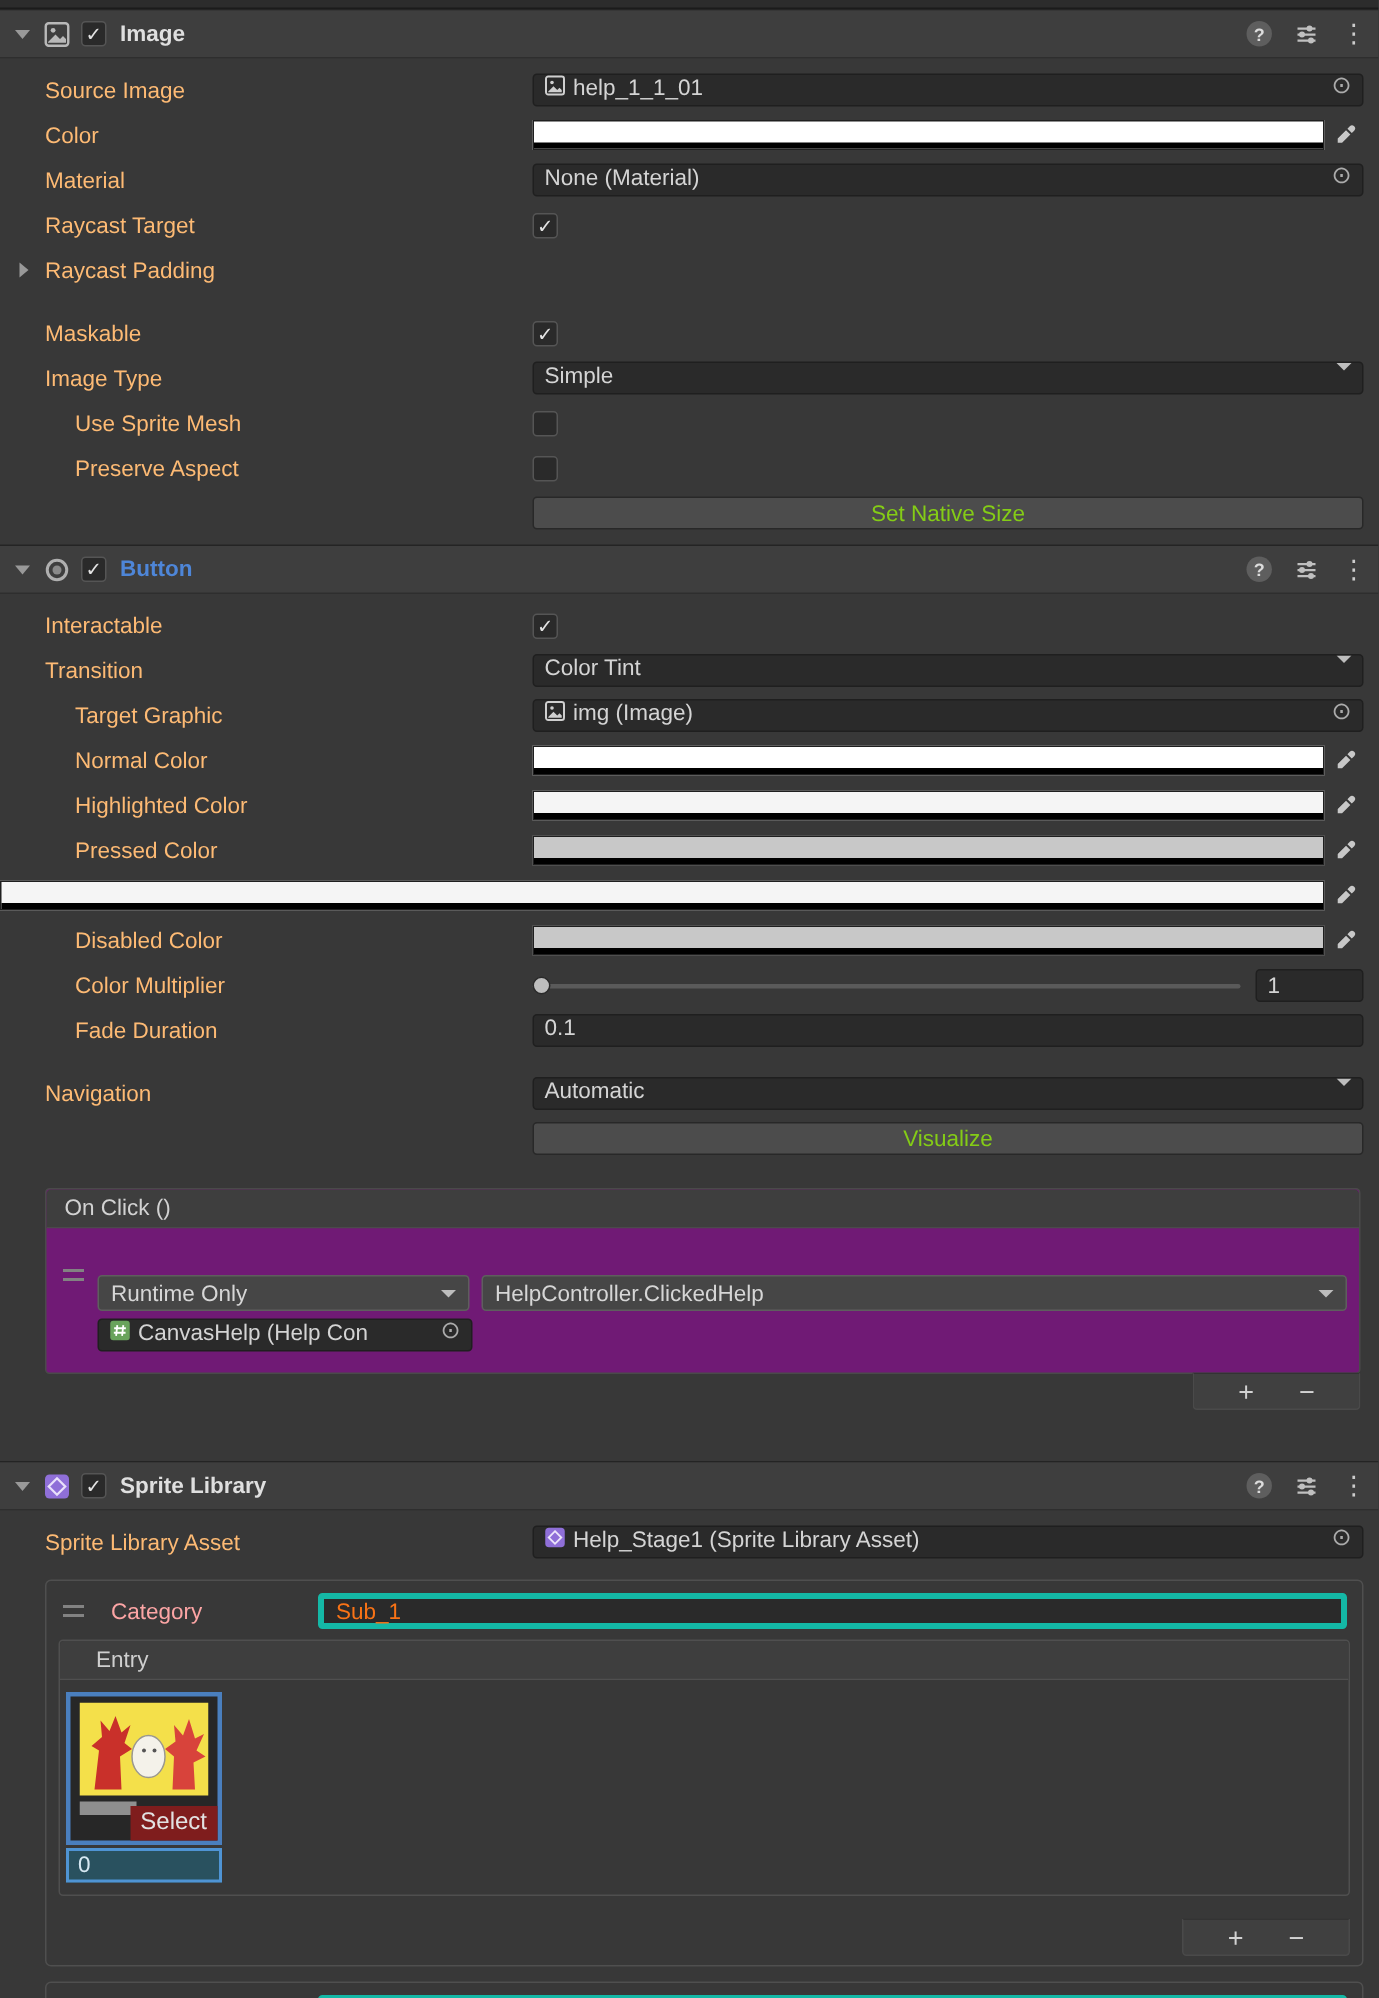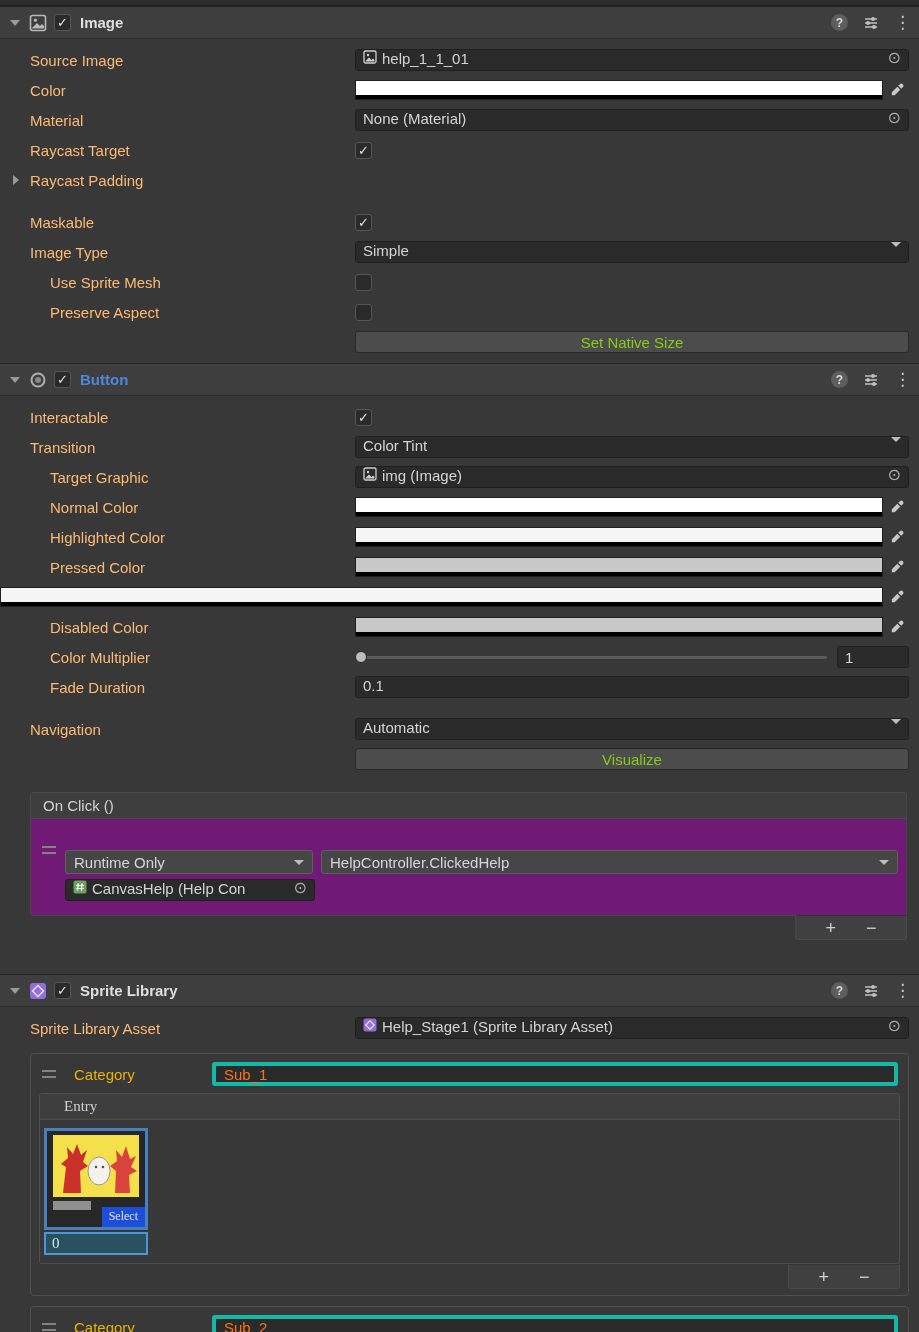--- a/index.html
+++ b/index.html
@@ -110,35 +110,35 @@
   .list-footer {
     width:112px; height:25px; background:#404040; border:1px solid #4A4A4A; border-top:1px solid #333;
     border-radius:0 0 3px 3px; margin-top:-1px;
     display:flex; align-items:center; justify-content:center; gap:30px;
   }
   .footer-btn { color:#D2D2D2; font-size:18px; line-height:1; cursor:default; }
 
   
   .cat-box { margin:0 10px 10px 30px; border:1px solid #4F4F4F; border-radius:4px; padding:5px 0 6px 0; }
   .cat-row { height:30px; display:flex; align-items:center; padding:0 10px 0 8px; }
-  .cat-label { color:#eab308; margin:0 10px 0 9px; width:128px; flex:none; }
+  .cat-label { color:#fca5a5; margin:0 10px 0 9px; width:128px; flex:none; }
   .cat-name-field { flex:1; height:24px; background:#2A2A2A; border:4px solid #14b8a6; border-radius:3px;
     display:flex; align-items:center; padding:0 8px; color:#f97316; }
-  .entry-box { margin:4px 8px 1px 8px; border:1px solid #4F4F4F; border-radius:3px;font-family:Liberation Serif, serif; }
+  .entry-box { margin:4px 8px 16px 8px; border:1px solid #4F4F4F; border-radius:3px; }
   .entry-header { height:26px; background:#3E3E3E; border-bottom:1px solid #4F4F4F; border-radius:3px 3px 0 0;
     display:flex; align-items:center; padding-left:24px; color:#CFCFCF; }
   .entry-body { padding:8px 8px 8px 4px; }
   .sprite-cell { width:106px; }
   .thumb {
     width:104px; height:102px; background:#272727; border:3px solid #4A7FBE;
     position:relative; display:flex; align-items:flex-start; justify-content:center; padding-top:4px;
   }
   .select-btn {
-    position:absolute; right:0; bottom:0; background:#1d4ed8; color:#E2E2E2;
-    font-size:12px; padding:2px 7px 3px 7px;
+    position:absolute; right:0; bottom:0; background:#7f1d1d; color:#E2E2E2;
+    font-size:16px; padding:2px 7px 3px 7px;
   }
   .index-field {
     width:104px; height:23px; margin-top:2px; background:#29515F; border:2px solid #4F94D4;
     display:flex; align-items:center; padding:0 6px; color:#D6E8F2;
   }
 
   .blue-title { }
 </style>
 </head>
 <body>

